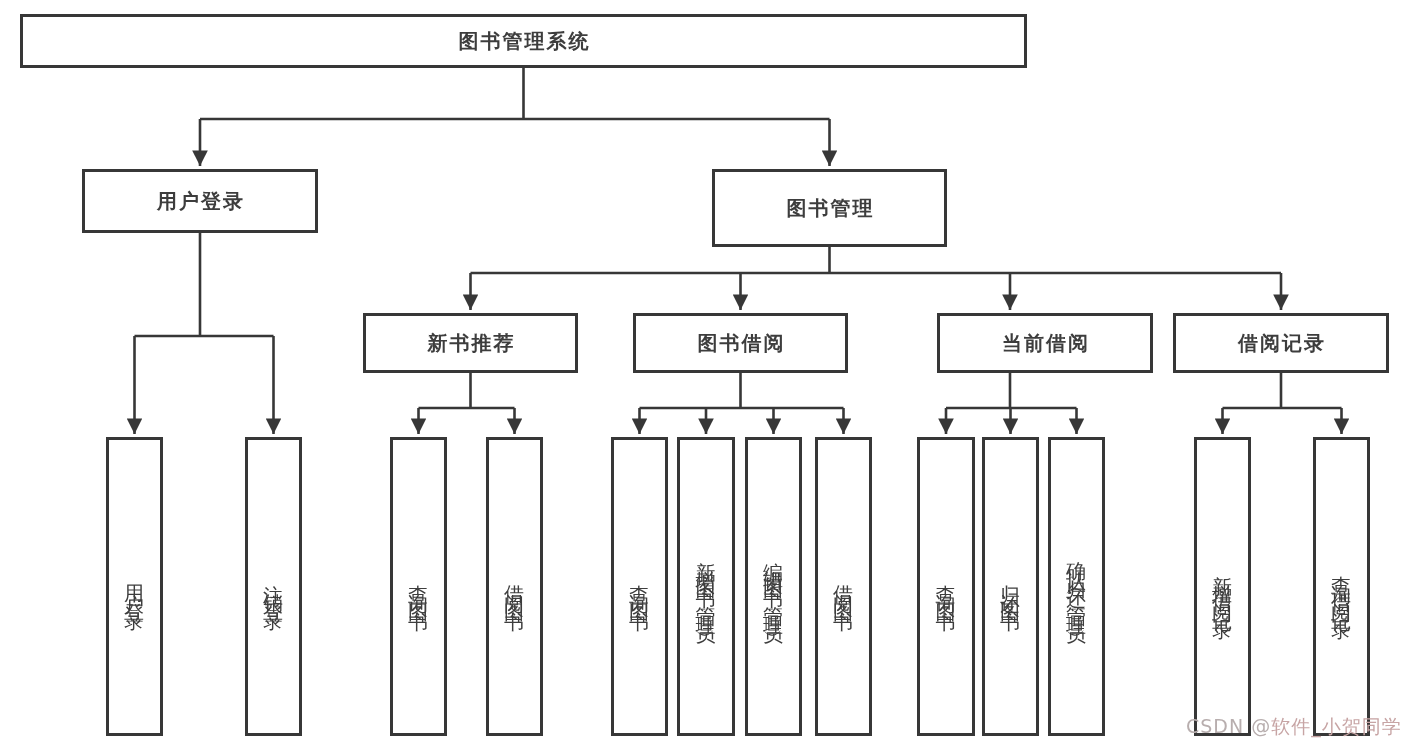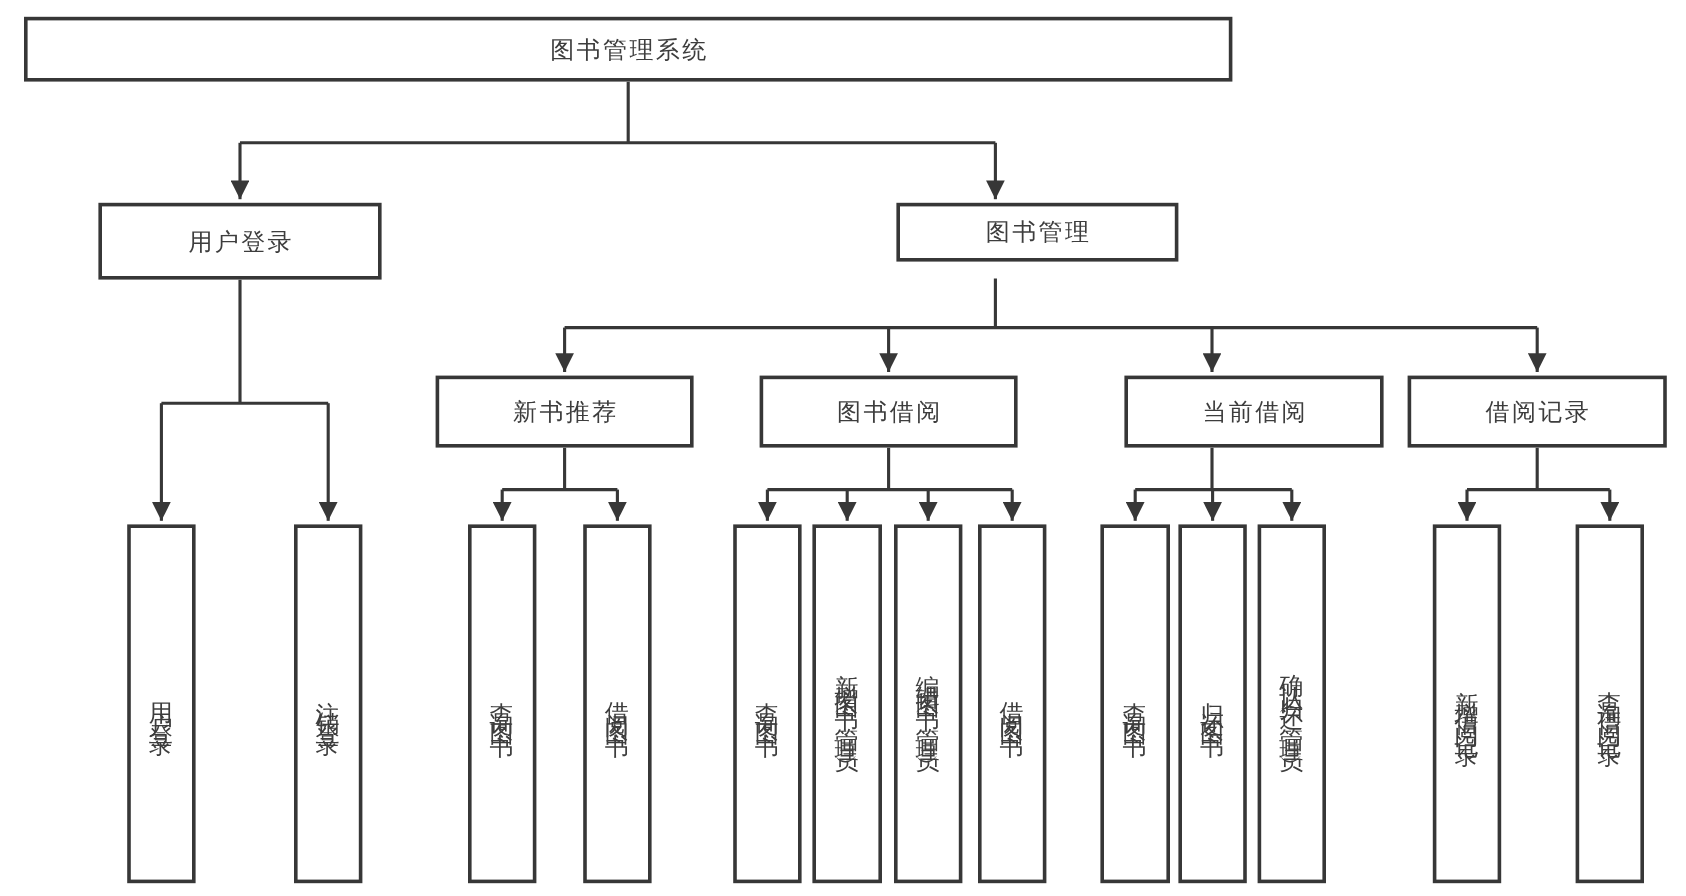--- a/index.html
+++ b/index.html
@@ -16,33 +16,33 @@
     position: absolute;
     background: #ffffff;
     border: 3px solid #373737;
     box-sizing: border-box;
     display: flex;
     align-items: center;
     justify-content: center;
     color: #3d3d3d;
     font-size: 20px;
   }
-  .hlabel { letter-spacing: 2px; text-indent: 2px; white-space: nowrap; }
+  .hlabel { letter-spacing: 2px; text-indent: 2px; white-space: nowrap; font-weight: bold; }
   .vlabel {
     writing-mode: vertical-rl;
     text-orientation: mixed;
     letter-spacing: 9px;
     line-height: 1;
     white-space: nowrap;
   }
   
   .n-root   { left: 20px;  top: 14px;  width: 1007px; height: 54px; }
   
   .n-login  { left: 82px;  top: 169px; width: 236px; height: 64px; }
-  .n-mgmt   { left: 712px; top: 169px; width: 235px; height: 49px; margin-left: 35px; }
+  .n-mgmt   { left: 712px; top: 169px; width: 235px; height: 78px; }
   
   .n-l3 { top: 313px; height: 60px; width: 215px; }
   .n-rec    { left: 363px; }
   .n-borrow { left: 633px; justify-content: center; }
   .n-cur    { left: 902px;  width: 216px; margin-left: 35px; }
   .n-hist   { left: 1173px; width: 216px; }
   
   .n-leaf { top: 437px; height: 299px; width: 57px; }
   .lf-1  { left: 106px; }
   .lf-2  { left: 245px; }
@@ -167,14 +167,17 @@
   <div class="box n-leaf lf-11">
     <span class="vlabel">确认归还（管理员）</span>
   </div>
   <div class="box n-leaf lf-12">
     <span class="vlabel">新增借阅记录</span>
   </div>
   <div class="box n-leaf lf-13">
     <span class="vlabel">查询借阅记录</span>
   </div>
 
+  <div id="watermark">
+    <span class="wm-prefix">CSDN @</span><span class="wm-author">软件_小贺同学</span>
+  </div>
 
 </div>
 
 </body></html>

